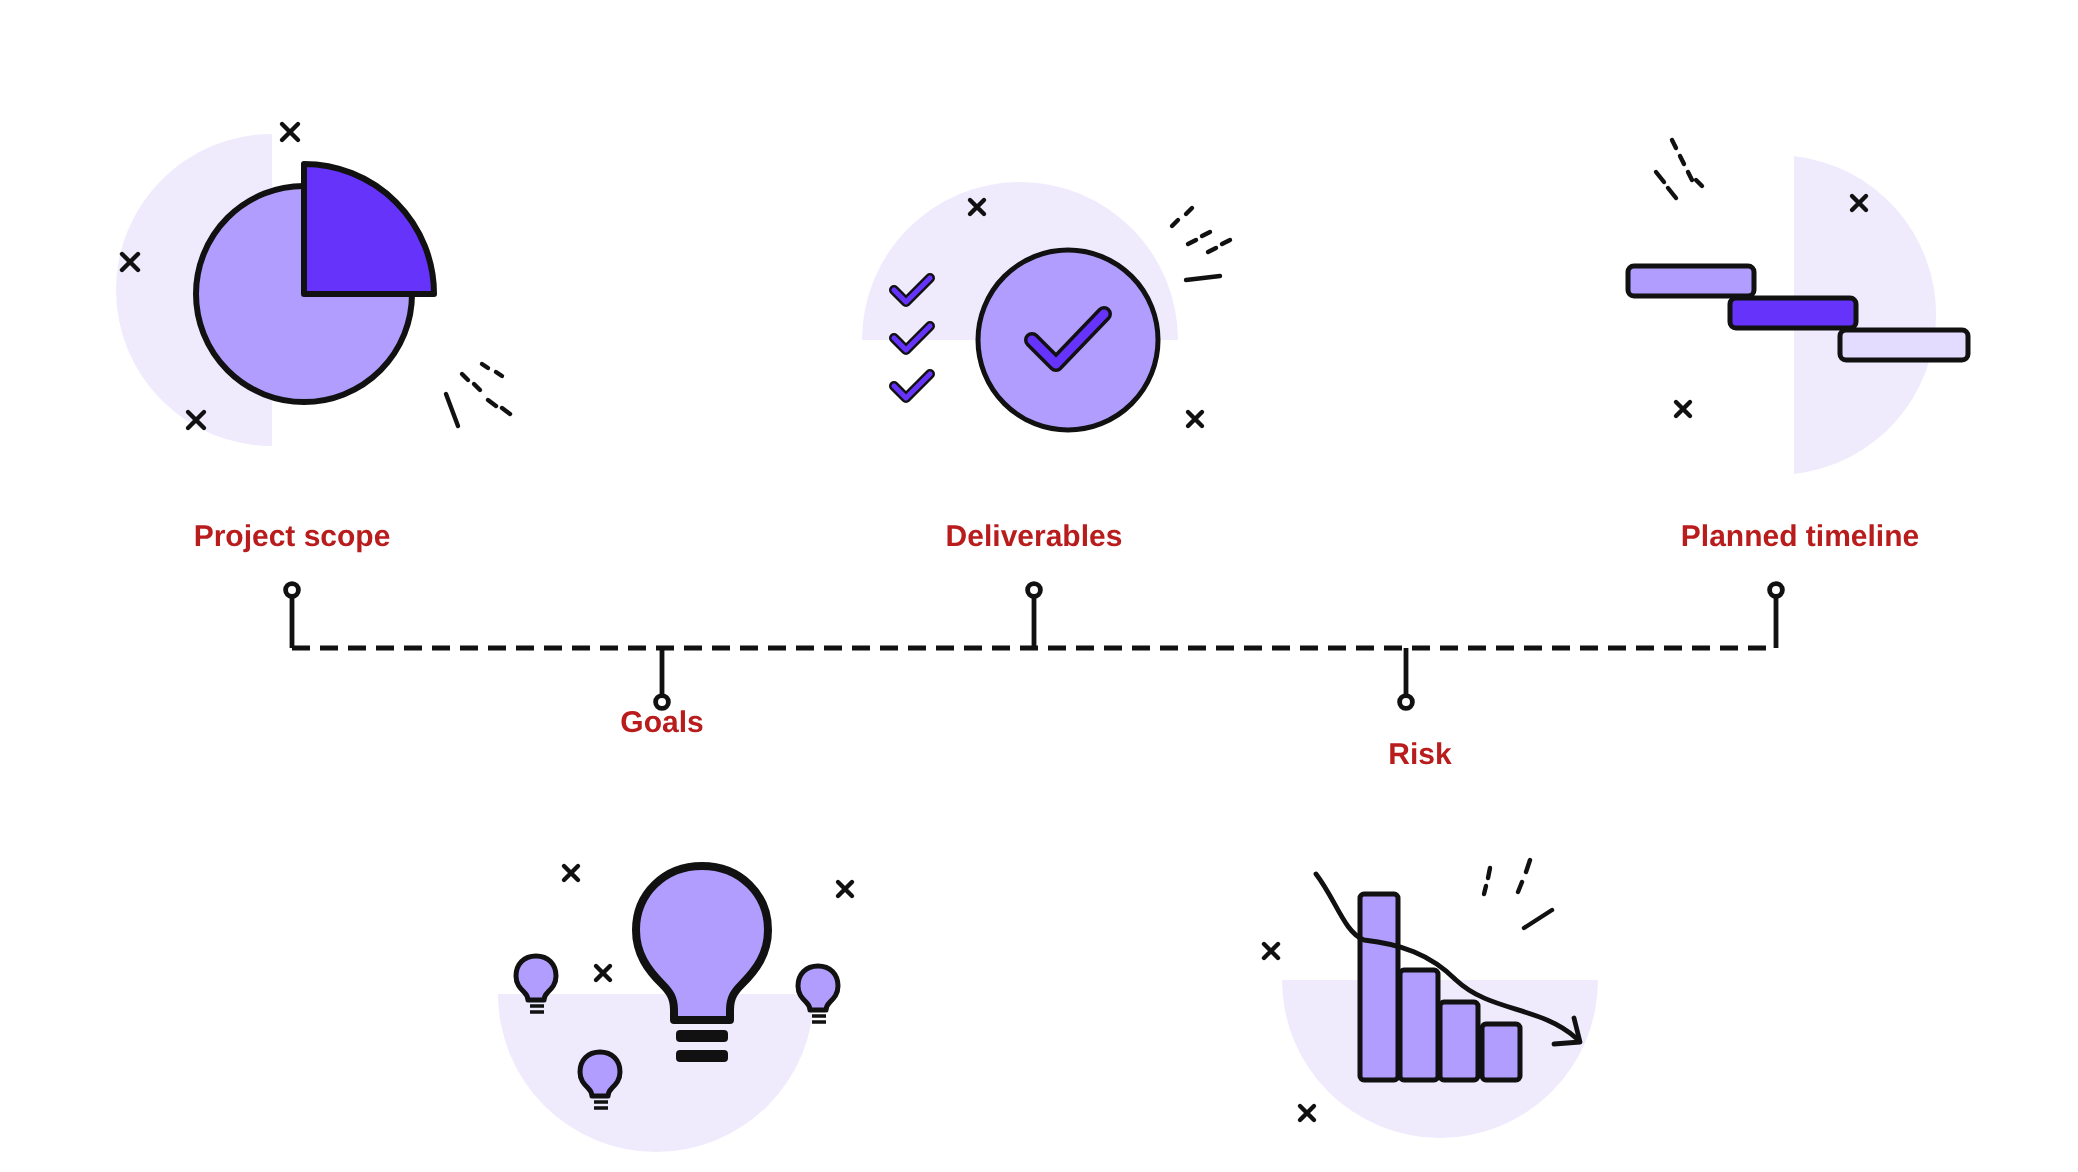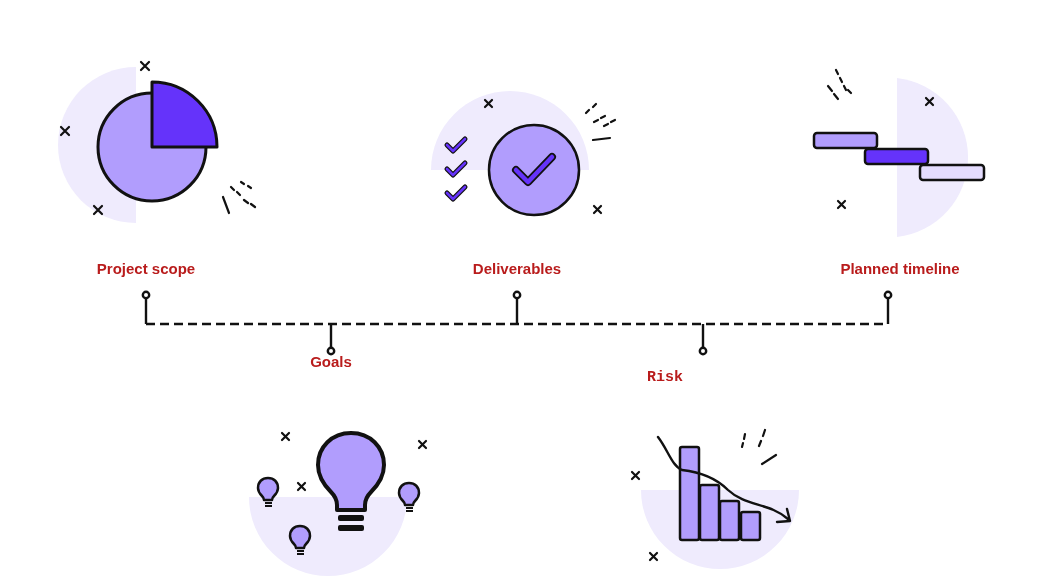--- a/index.html
+++ b/index.html
@@ -123,13 +123,13 @@
       <path d="M765,430 l-2,6 M761,441 l-2,5"></path>
       <path d="M762,464 l14,-9"></path>
     </g>
   </g>
 </svg>
 
 <div class="label" style="left:146px; top:260px;">Project scope</div>
 <div class="label" style="left:517px; top:260px;">Deliverables</div>
 <div class="label" style="left:888px; top:260px;margin-left:12px;">Planned timeline</div>
 <div class="label" style="left:331px; top:353px;">Goals</div>
-<div class="label" style="left:665px; top:369px;font-family:Liberation Mono, monospace;">Risk</div>
+<div class="label" style="left:710px; top:369px;">Risk</div>
 
 </body></html>

